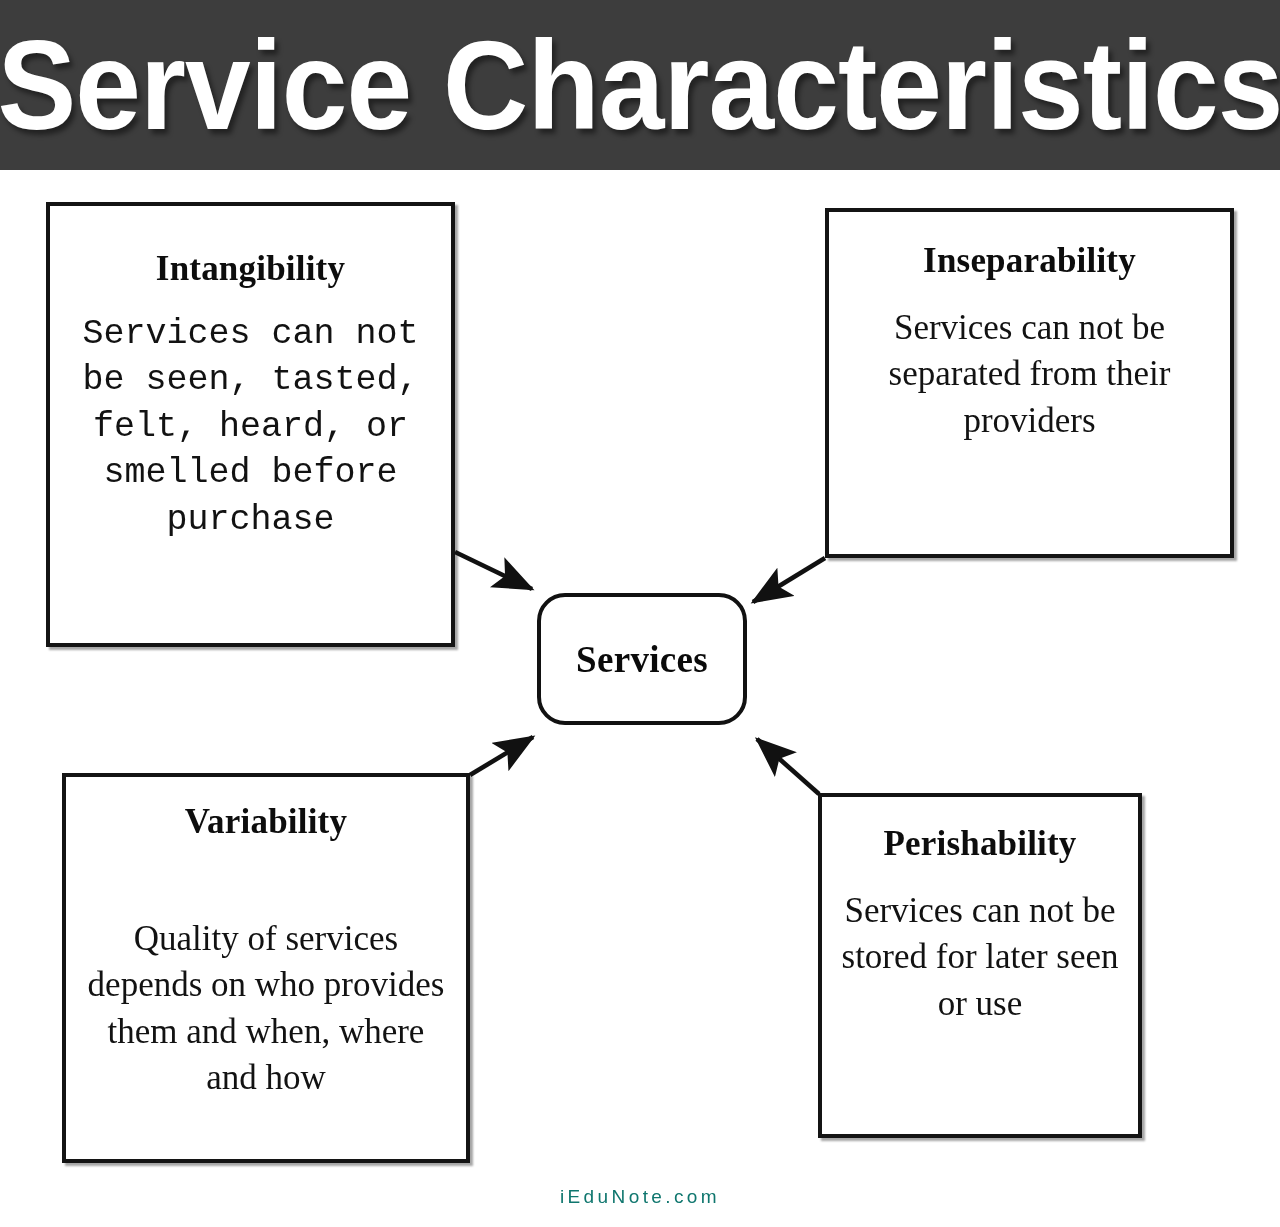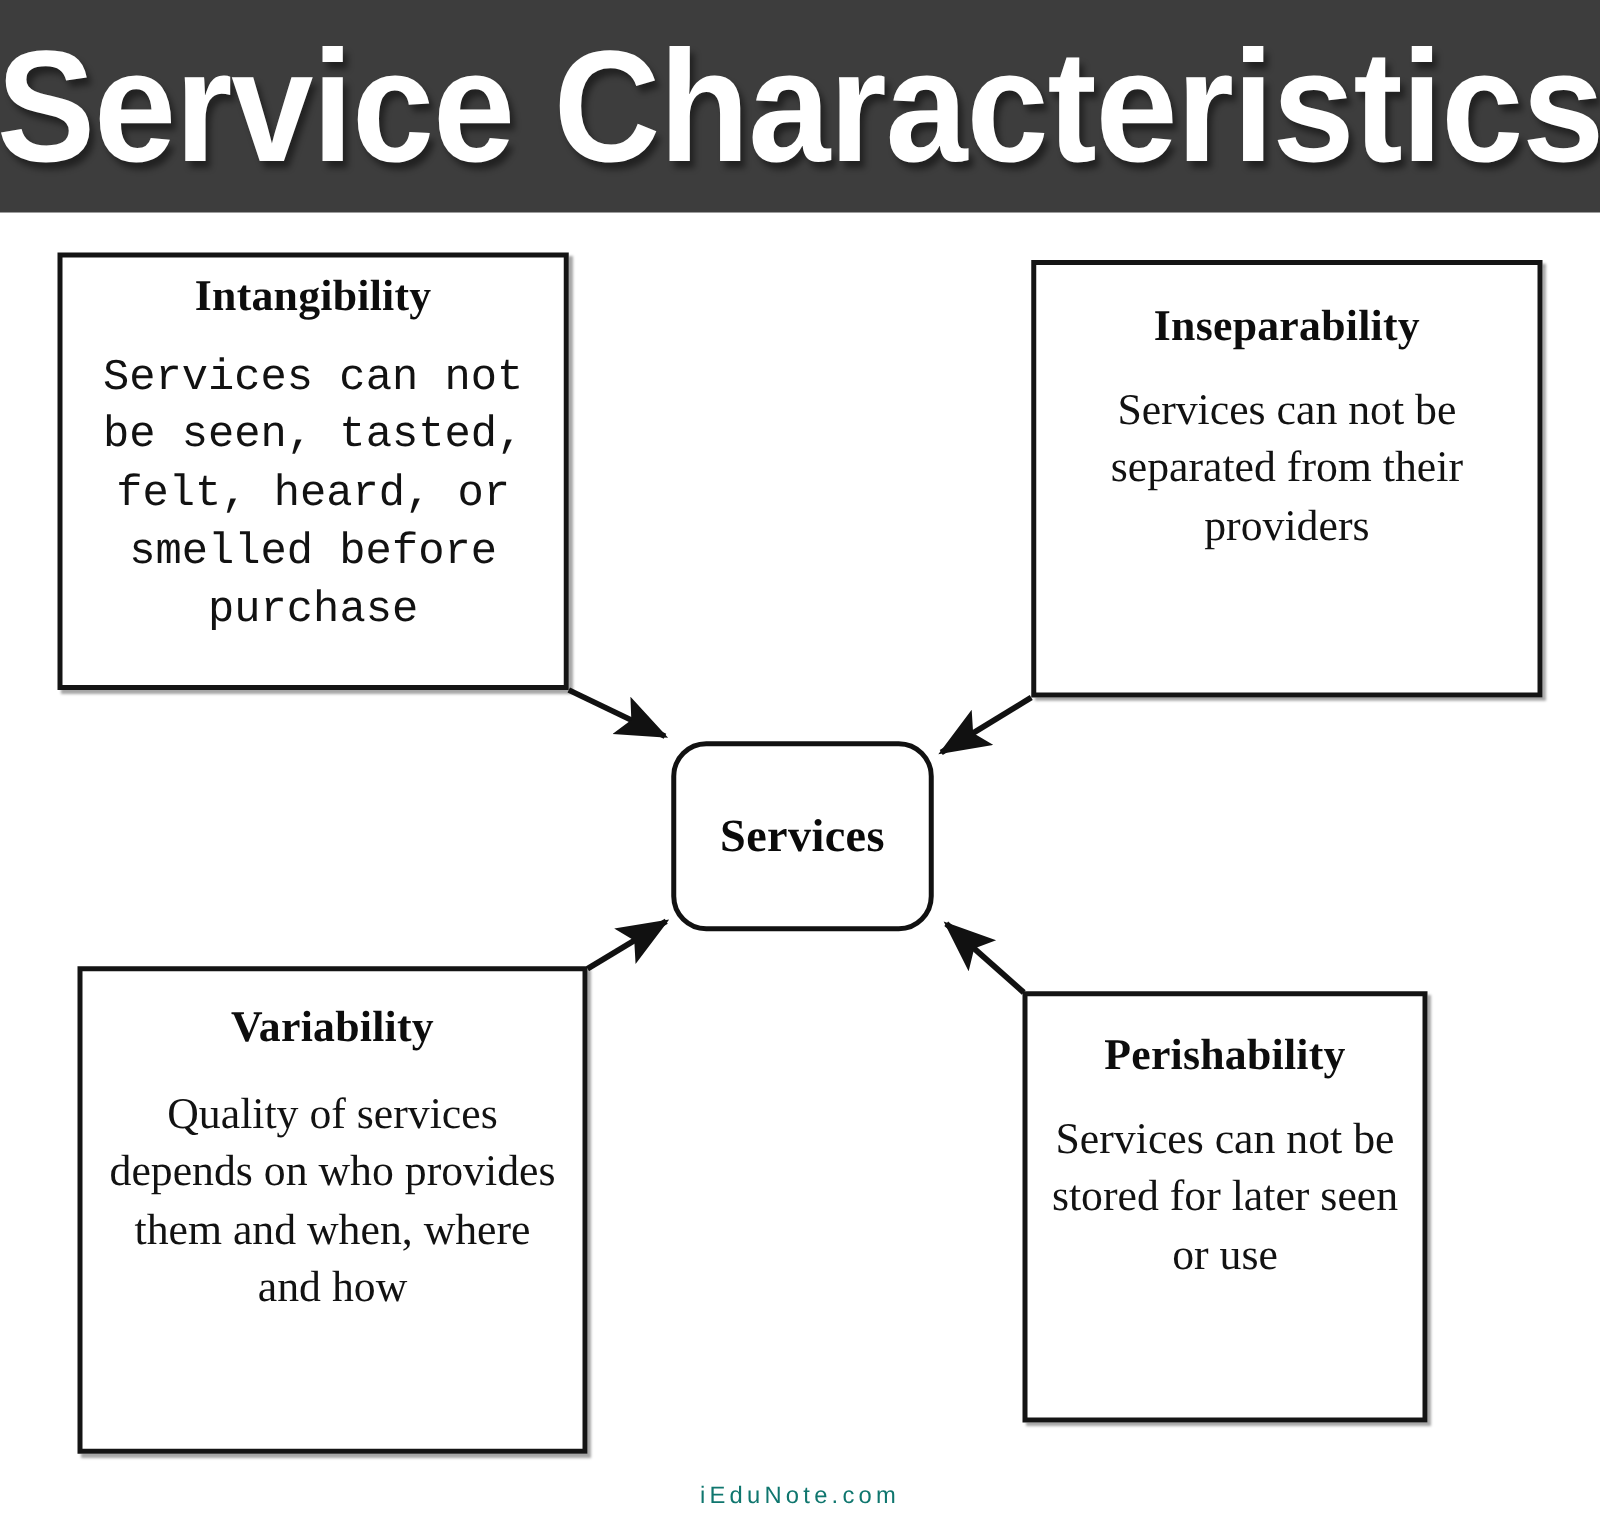--- a/index.html
+++ b/index.html
@@ -68,51 +68,52 @@
   .char-body {
     font-weight: normal;
     font-size: 35px;
     line-height: 1.33;
     color: #121212;
     padding: 0 16px;
   }
 
   
   #box-intangibility {
-    left: 46px;  top: 202px;  width: 409px;  height: 350px;
-    padding-top: 12px;
+    left: 46px;  top: 202px;  width: 409px;  height: 445px;
+    padding-top: 44px;
   }
   #box-intangibility .char-body { margin-top: 22px; font-family: Liberation Mono, monospace; }
 
   #box-inseparability {
     left: 825px; top: 208px;  width: 409px;  height: 350px;
     padding-top: 30px;
     font-family: Liberation Serif, serif;
   }
   #box-inseparability .char-body { margin-top: 24px; }
 
   #box-variability {
     left: 62px;  top: 773px;  width: 408px;  height: 390px;
     padding-top: 26px;
+    gap: 48px;
   }
   #box-variability .char-body { margin-top: 26px; }
 
   #box-perishability {
     left: 818px; top: 793px;  width: 324px;  height: 345px;
     padding-top: 28px;
   }
   #box-perishability .char-body { margin-top: 24px; }
 
   
   #center-node {
     position: absolute;
     left: 537px;
     top: 593px;
     width: 210px;
-    height: 152px;
+    height: 132px;
     box-sizing: border-box;
     background: #ffffff;
     border: 4px solid #111111;
     border-radius: 28px;
     display: flex;
     align-items: center;
     justify-content: center;
     z-index: 3;
   }
   #center-label {

